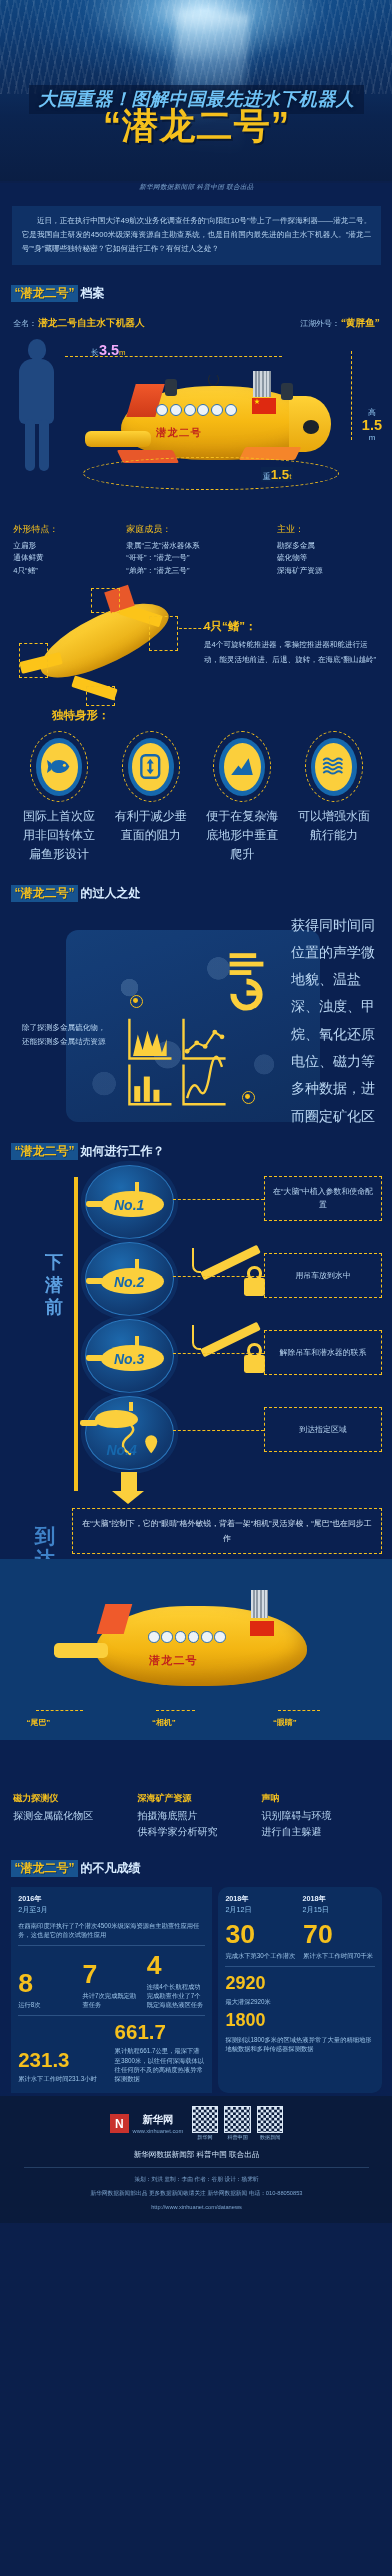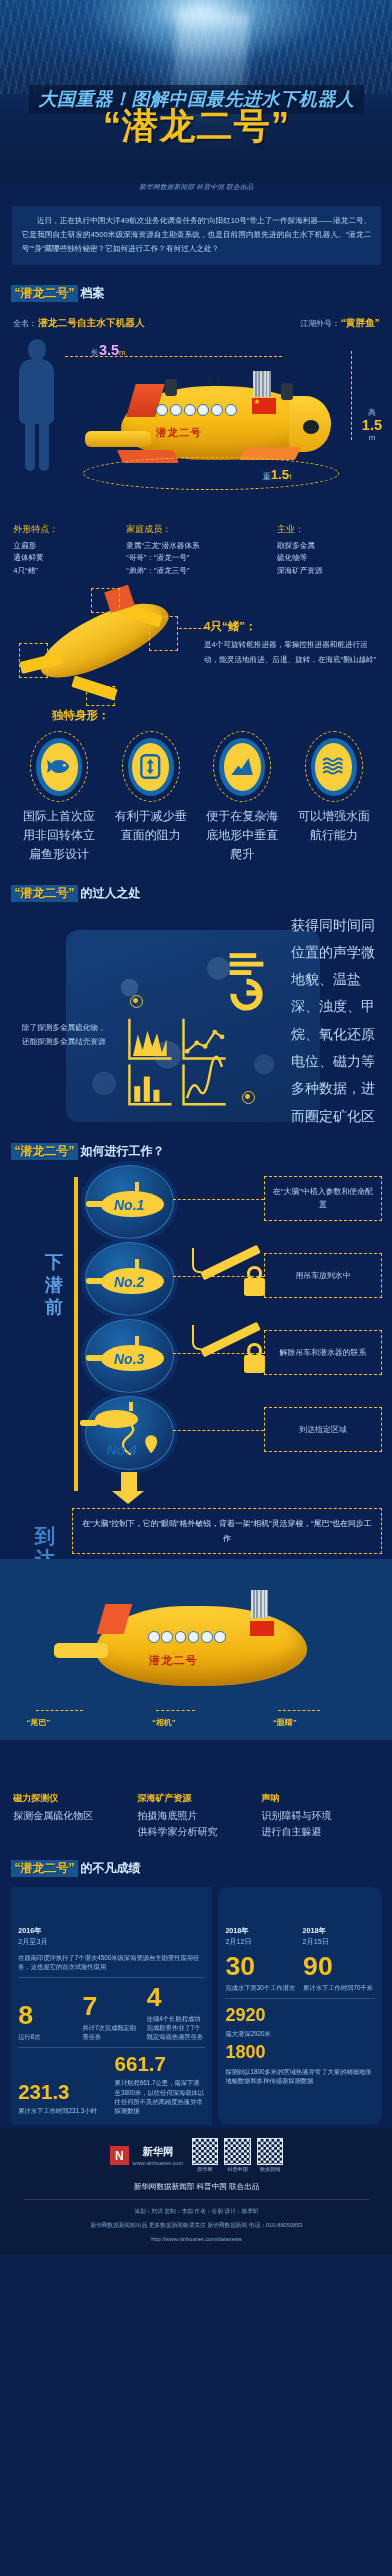--- a/index.html
+++ b/index.html
@@ -291,21 +291,21 @@
   .feat-row h4 { color: #f5c01d; font-size: 9px; font-weight: bold; margin-bottom: 3px; }
   .feat-row p { color: #b9d6f2; font-size: 10px; line-height: 1.6; }
 
   
   .ach { display: flex; gap: 6px; padding: 9.7px 11px 0 11px; }
   .ach .panel { background: rgba(13,48,98,.85); padding: 7.2px 7.2px 9.7px 7.2px; }
   .ach .left { flex: 1.25; }
   .ach .right { flex: 1; border-radius: 10px; }
   .ach .dates { display: flex; gap: 4.8px; color: #8fc4ef; font-size: 7.2px; line-height: 1.5; margin-bottom: 4.8px; }
   .ach .dates div { flex: 1; }
-  .ach .dates b { display: block; color: #e6f2ff; font-weight: bold; margin-top: 32px; }
+  .ach .dates b { display: block; color: #e6f2ff; font-weight: bold; }
   .bignum { color: #f5c01d; font-size: 26.6px; font-weight: bold; line-height: 1; }
   .bignum.sm { font-size: 20.5px; }
   .numrow { display: flex; gap: 6px; align-items: flex-end; }
   .numrow .cell { flex: 1; }
   .numcap { color: #9ec6ea; font-size: 6.3px; line-height: 1.45; margin-top: 3.6px; }
   .ach hr { border: none; border-top: 0.6px solid rgba(120,170,220,.3); margin: 6px 0; }
   .rline { color: #f5c01d; font-size: 18px; font-weight: bold; margin-top: 3.6px; }
 
   
   .footer { background: #0a1b3c; padding: 9.7px 0 11px 0; text-align: center; }
@@ -721,21 +721,21 @@
             <b>2018年</b>
             <span>2月15日</span>
           </div>
         </div>
         <div class="numrow">
           <div class="cell">
             <div class="bignum">30</div>
             <div class="numcap">完成水下第30个工作潜次</div>
           </div>
           <div class="cell">
-            <div class="bignum">90</div>
+            <div class="bignum">70</div>
             <div class="numcap">累计水下工作时间70千米</div>
           </div>
         </div>
         <hr>
         <div>
           <div class="rline">2920</div>
           <div class="numcap">最大潜深2920米</div>
         </div>
         <div>
           <div class="rline">1800</div>

